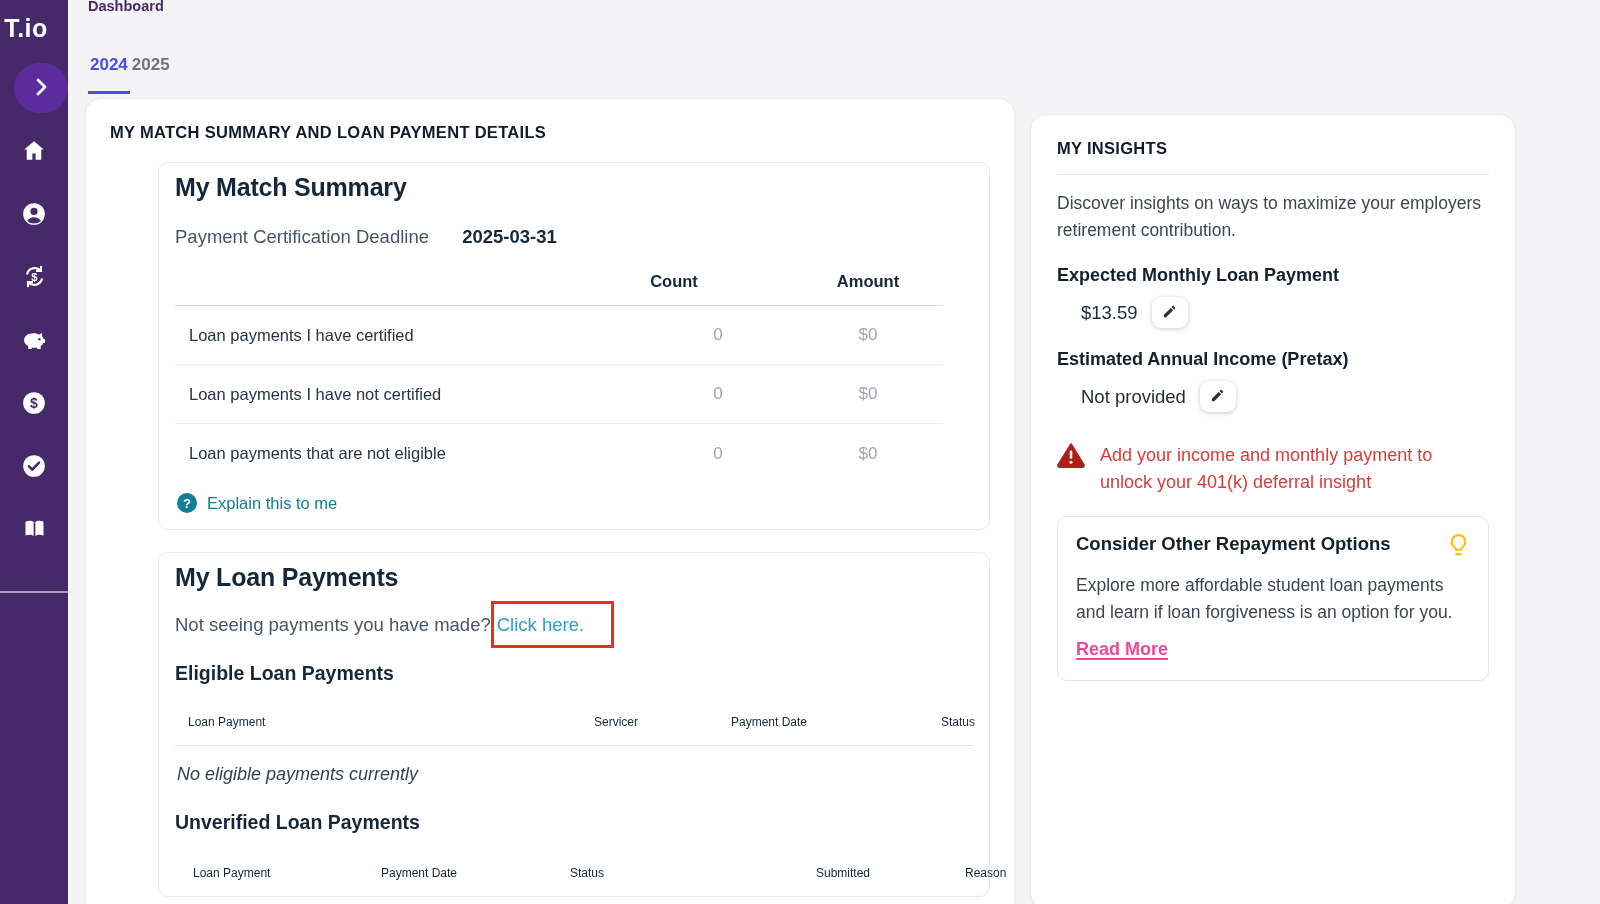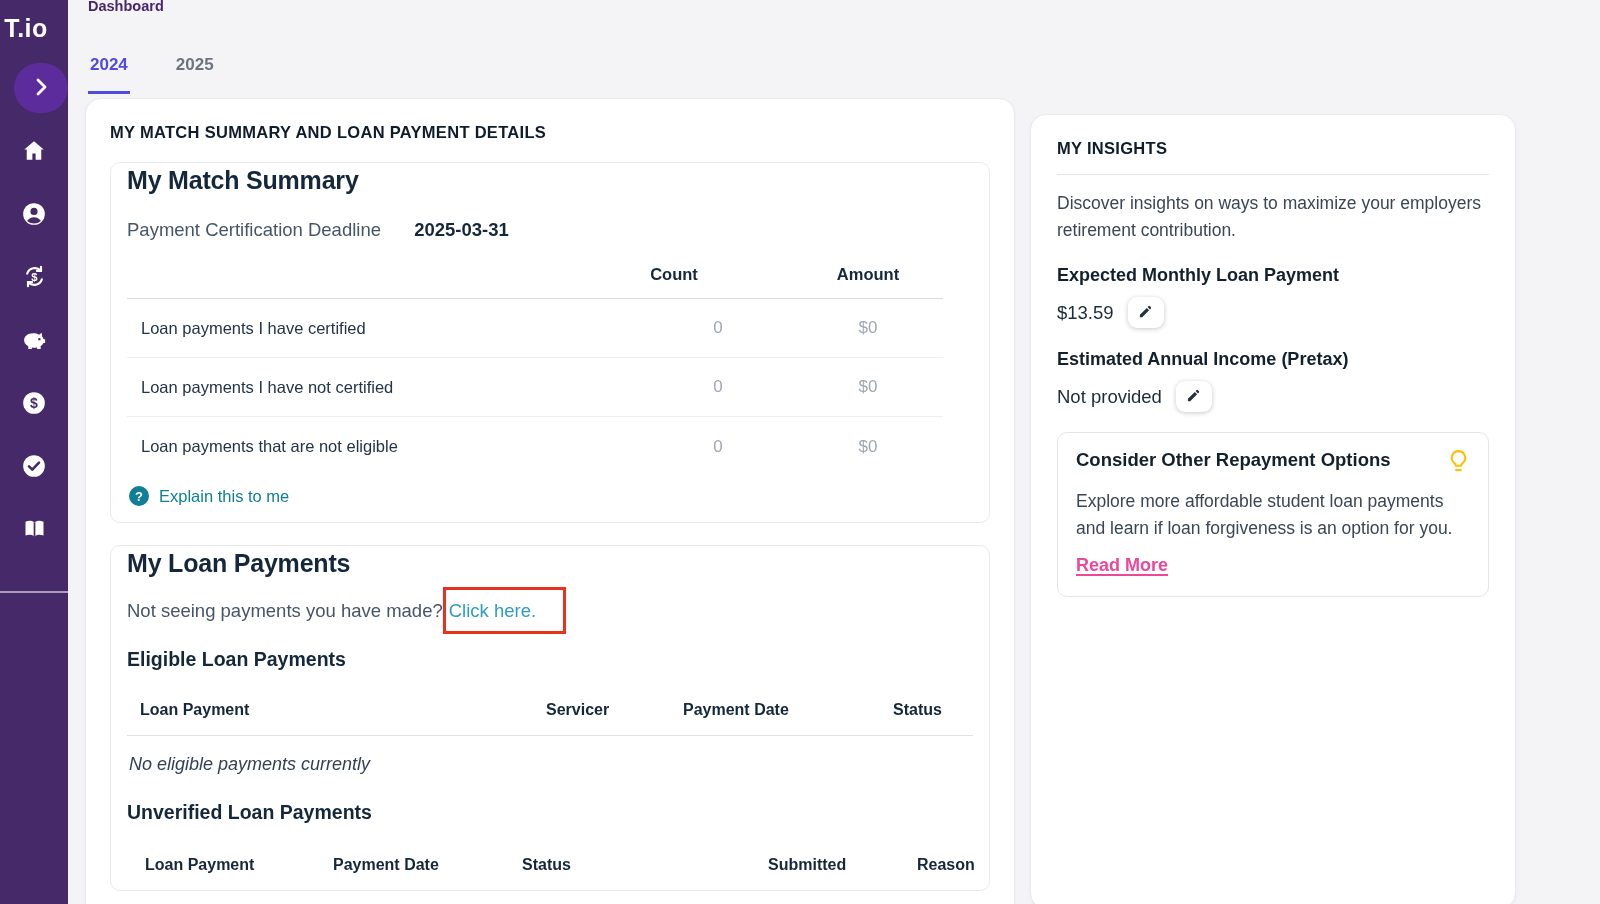--- a/index.html
+++ b/index.html
@@ -38,41 +38,41 @@
     position:absolute; top:591px; left:0; width:68px; height:2px;
     background:rgba(255,255,255,.55);
   }
 
   
   .content { position:absolute; left:85px; top:0; width:930px; }
   .breadcrumb {
     position:absolute; top:-2px; left:3px;
     font-size:14.5px; font-weight:700; color:#47266b; cursor:pointer;
   }
-  .tabs { position:absolute; top:55px; left:3px; display:flex; gap:44px; }
+  .tabs { position:absolute; top:55px; left:3px; display:flex; }
   .tab {
     font-size:17px; font-weight:600; color:#6b7280;
     padding:0 2px 16px 2px; cursor:pointer;
   }
   .tab.active { color:#4e4be0; border-bottom:3px solid #4e4be0; }
 
   .card {
     background:#fff; border:1px solid #e9eaee; border-radius:16px;
     box-shadow:0 1px 3px rgba(16,24,40,.05);
   }
   .main-card {
     position:absolute; top:98px; left:0; width:930px; height:830px;
     border-radius:16px 16px 0 0; padding:24px 24px 0 24px; overflow:hidden;
   }
   .caps-header {
     font-size:16.5px; font-weight:700; letter-spacing:.3px; color:#0f1c2c;
   }
   .subcard {
     margin-top:20px; background:#fff; border:1px solid #e9eaee;
-    border-radius:10px; padding:3px 16px 16px 16px;
+    border-radius:10px; padding:10px 16px 16px 16px;margin-left:48px;
   }
   .subcard + .subcard { margin-top:22px; }
   .section-title { font-size:25px; font-weight:700; color:#15273b; letter-spacing:-.2px; }
 
   .deadline-row { margin-top:24px; font-size:18.5px; }
   .deadline-label { color:#475569; }
   .deadline-value { font-weight:700; color:#15273b; margin-left:28px; }
 
   .sum-table { margin-top:24px; margin-right:30px; }
   .sum-row {
@@ -99,36 +99,36 @@
     position:absolute; left:-6px; right:-30px; top:-13px; bottom:-12px;
     border:3px solid #e8321f; pointer-events:none;
   }
 
   .sub-section-title { margin-top:26px; font-size:19.5px; font-weight:700; color:#15273b; }
 
   .elig-head {
     margin-top:30px; padding:0 0 16px 13px; border-bottom:1px solid #dfe3e8;
     display:grid; grid-template-columns:406px 137px 210px 1fr;
   }
-  .elig-head span, .unv-head span { font-size:16px; font-weight:700; color:#15273b; }
+  .elig-head span, .unv-head span { font-size:12px; font-weight:400; color:#15273b; }
   .empty-note { margin-top:18px; font-size:18px; font-style:italic; color:#334155; padding-left:2px; }
   .unv-head {
     margin-top:32px; padding-left:18px;
     display:grid; grid-template-columns:188px 189px 246px 149px 1fr;
   }
 
   
   .insights {
     position:absolute; left:1030px; top:114px; width:486px; height:795px;
     padding:24px 26px; overflow:hidden;
   }
   .insights .divider { margin-top:16px; height:1px; background:#e3e5e9; }
   .insights-desc { margin-top:15px; font-size:17.5px; color:#3b4654; line-height:1.55; }
   .metric-label { margin-top:21px; font-size:18px; font-weight:700; color:#13202e; }
-  .value-row { margin-top:11px; display:flex; align-items:center; }
+  .value-row { margin-top:11px; display:flex; align-items:center;margin-left:24px; }
   .metric-value { font-size:18.5px; color:#1c2a3a; }
   .pencil-btn {
     margin-left:14px; width:36px; height:31px; border:none; border-radius:9px;
     background:#fff; box-shadow:0 1px 5px rgba(0,0,0,.22); cursor:pointer;
     display:flex; align-items:center; justify-content:center;
   }
   .warning-row { margin-top:30px; display:flex; gap:15px; align-items:flex-start; }
   .warning-text { font-size:18px; color:#dc3b3b; line-height:1.5; width:375px; }
   .tip-card {
     margin-top:20px; border:1px solid #e3e5e9; border-radius:10px;
@@ -318,20 +318,30 @@
       <span class="metric-value">Not provided</span>
       <button class="pencil-btn">
         <span>
           <svg width="15" height="15" viewBox="0 0 24 24">
               <path d="M3 17.3V21h3.7L17.8 9.9 14.1 6.2zM20.7 7a1.3 1.3 0 0 0 0-1.8l-1.9-1.9a1.3 1.3 0 0 0-1.8 0l-1.6 1.6 3.7 3.7z" fill="#27303c"></path>
             </svg>
         </span>
       </button>
     </div>
 
+    <div class="warning-row">
+      <span>
+        <svg width="28" height="26" viewBox="0 0 24 22">
+            <path d="M12 1.6 23 19.3a1.5 1.5 0 0 1-1.3 2.2H2.3A1.5 1.5 0 0 1 1 19.3z" fill="#b02018" stroke="#b02018" stroke-width="1.4" stroke-linejoin="round"></path>
+            <rect x="10.9" y="7.2" width="2.2" height="7" rx="1.1" fill="#fff"></rect>
+            <circle cx="12" cy="17.2" r="1.3" fill="#fff"></circle>
+          </svg>
+      </span>
+      <p class="warning-text">Add your income and monthly payment to unlock your 401(k) deferral insight</p>
+    </div>
 
     <div class="tip-card">
       <div class="tip-head">
         <h4 class="tip-title">Consider Other Repayment Options</h4>
         <span>
           <svg width="23" height="25" viewBox="0 0 24 26">
               <g fill="none" stroke="#ffc107" stroke-width="2.2" stroke-linecap="round">
                 <path d="M12 2.2a7 7 0 0 1 4.3 12.5c-.9.7-1.4 1.6-1.6 2.7H9.3c-.2-1.1-.7-2-1.6-2.7A7 7 0 0 1 12 2.2z"></path>
                 <line x1="9.6" y1="22" x2="14.4" y2="22"></line>
               </g>

